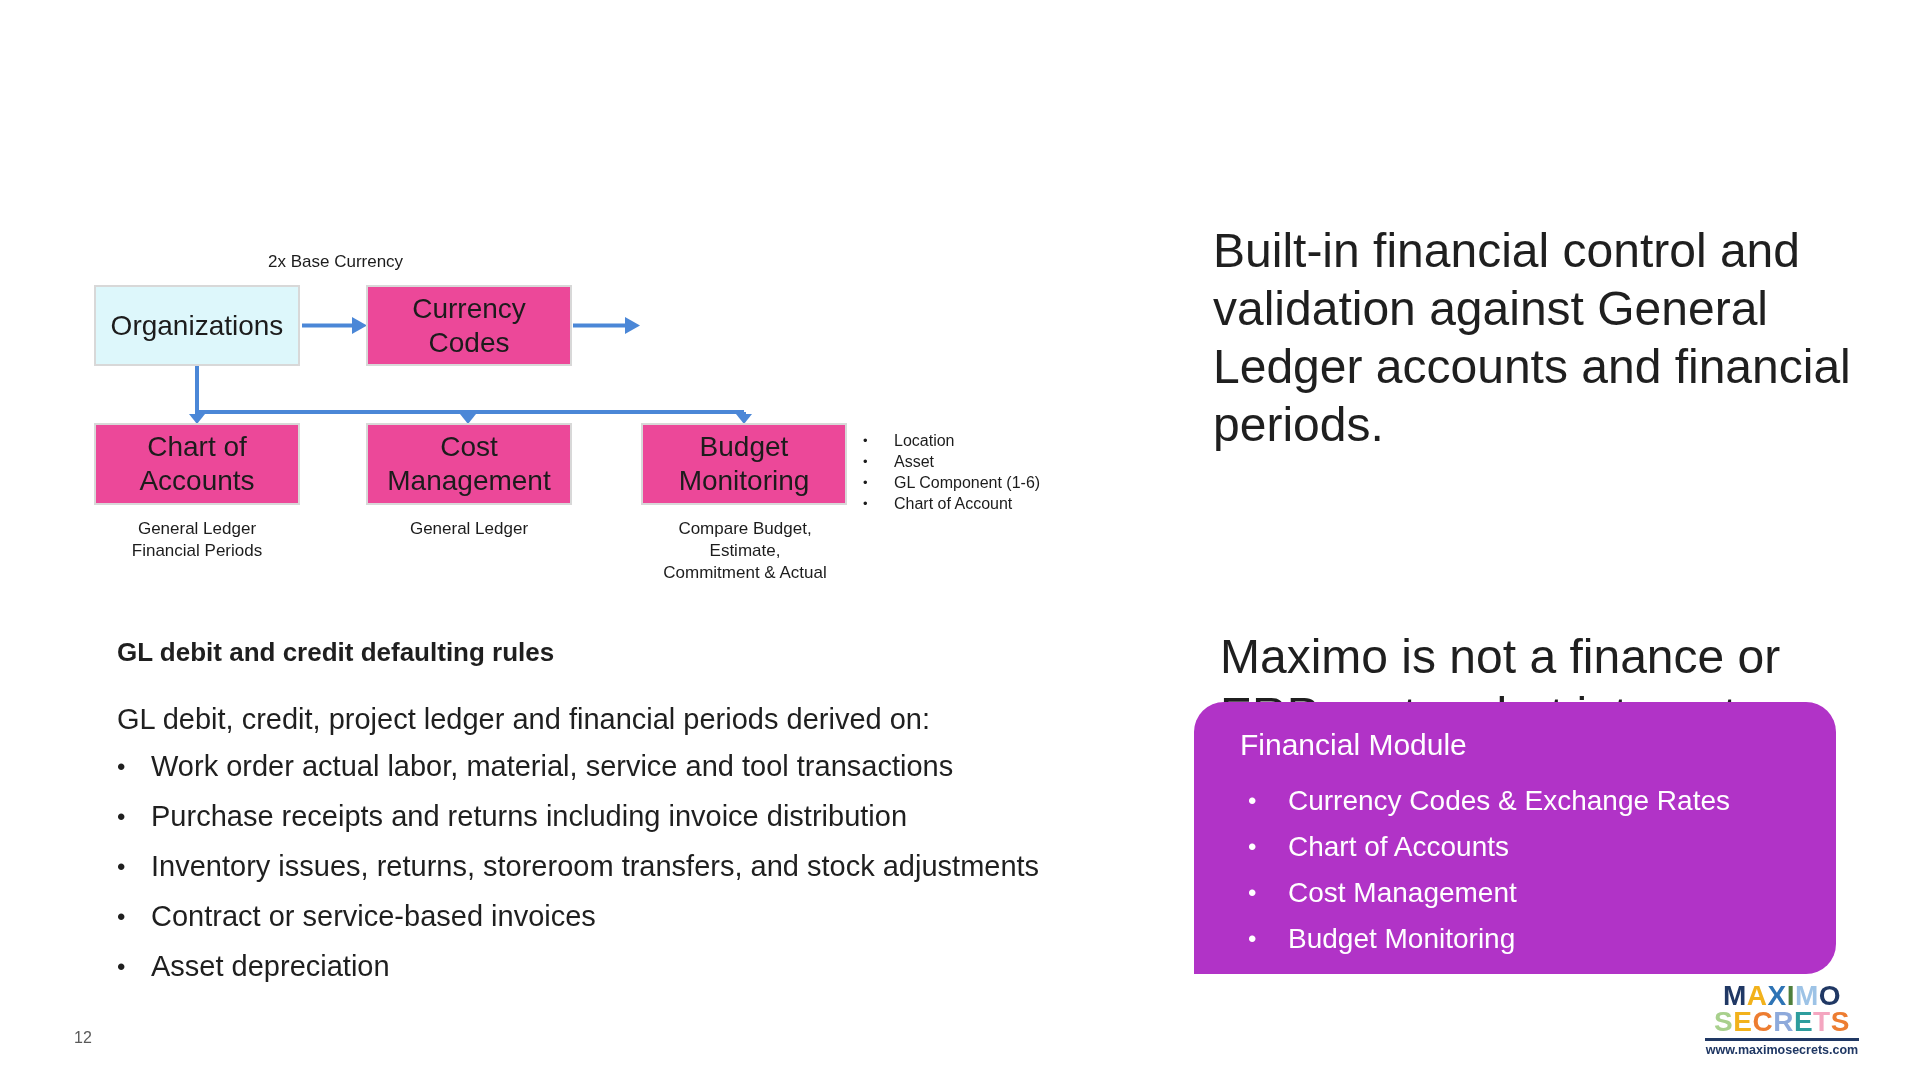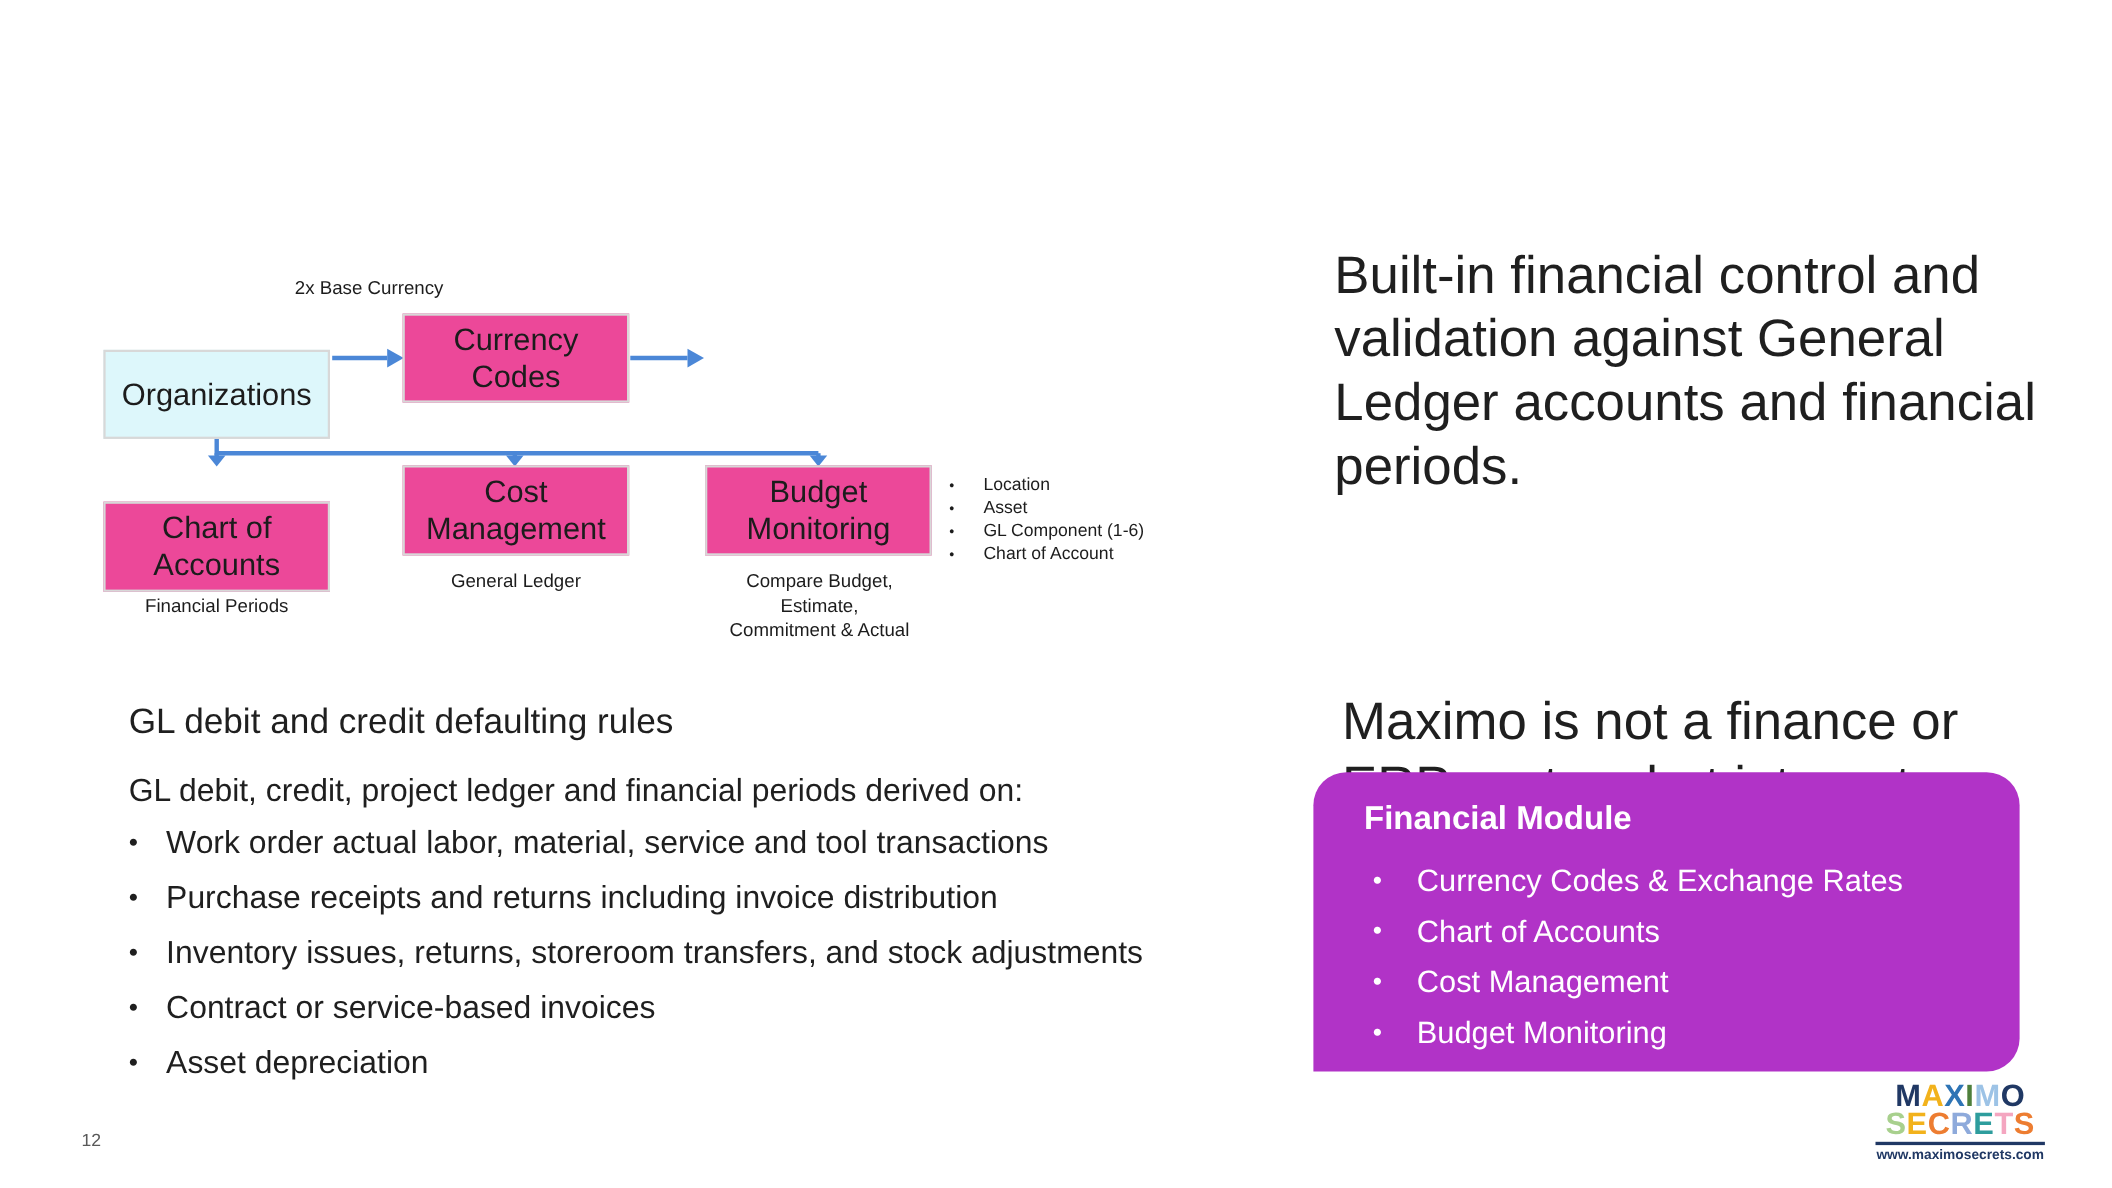--- a/index.html
+++ b/index.html
@@ -12,44 +12,44 @@
   .header-title{margin-left:58px;color:#ffffff;font-size:46px;letter-spacing:0.5px;}
 
   
   .arrow-layer{position:absolute;left:0;top:0;width:1920px;height:1080px;pointer-events:none;}
   .dg-box{position:absolute;width:206px;background:#ec4899;border:2px solid #d8d8d8;box-sizing:border-box;
           display:flex;align-items:center;justify-content:center;text-align:center;
           font-size:28px;line-height:34px;white-space:pre-line;color:#1c1c1c;z-index:2;}
   .dg-box.cyan{background:#ddf7fb;}
   .r1{top:285px;height:81px;}
   .r2{top:423px;height:82px;}
-  .c1{left:94px;margin-top:33px;} .c2{left:366px;} .c3{left:641px;}
+  .c1{left:94px;} .c2{left:366px;} .c3{left:641px;}
   .dg-toplabel{position:absolute;left:268px;top:252px;font-size:17px;color:#1c1c1c;}
   .cap{position:absolute;top:518px;width:264px;text-align:center;font-size:17px;line-height:22px;white-space:pre-line;color:#1c1c1c;}
   .cap1{left:65px;} .cap2{left:337px;} .cap3{left:613px;}
   .side-bullets{position:absolute;left:863px;top:430px;font-size:16px;line-height:21px;color:#1c1c1c;}
   .side-bullets .row{display:flex;}
   .side-bullets .blt{width:31px;font-size:13px;}
 
   
-  .lt-h1{position:absolute;left:117px;top:637px;font-size:32px;}
+  .lt-h1{position:absolute;left:117px;top:637px;font-size:26px;font-weight:bold;}
   .lt-h2{position:absolute;left:117px;top:703px;font-size:29px;}
   .lt-bullets{position:absolute;left:117px;top:748px;width:940px;font-size:29px;line-height:37px;}
   .lt-bullets .row{display:flex;margin-bottom:13px;}
   .lt-bullets .blt{flex:0 0 34px;font-size:24px;}
   .lt-bullets .txt{flex:1 1 auto;}
 
   
   .rp{position:absolute;left:1213px;width:640px;font-size:48px;line-height:58px;color:#1f1f1f;}
   .rp1{top:222px;} .rp2{top:384px;} .rp3{top:628px;left:1220px;}
 
   
   .module-box{position:absolute;left:1194px;top:702px;width:642px;height:272px;background:#b133c7;
               border-radius:30px 30px 30px 0;color:#ffffff;box-sizing:border-box;}
-  .module-title{position:absolute;left:46px;top:26px;font-size:30px;font-weight:bold;}
+  .module-title{position:absolute;left:46px;top:26px;font-size:30px;font-weight:normal;}
   .module-items{position:absolute;left:54px;top:76px;font-size:28px;}
   .module-items .row{display:flex;height:46px;align-items:center;}
   .module-items .blt{width:40px;font-size:24px;}
 
   
   .logo{position:absolute;left:1703px;top:983px;width:158px;text-align:center;}
   .logo-l1,.logo-l2{font-size:28px;font-weight:bold;line-height:26px;letter-spacing:0.5px;}
   .logo-rule{height:3px;background:#203864;margin:3px 2px 2px 2px;}
   .logo-url{font-size:12.5px;font-weight:bold;color:#203864;}
 

